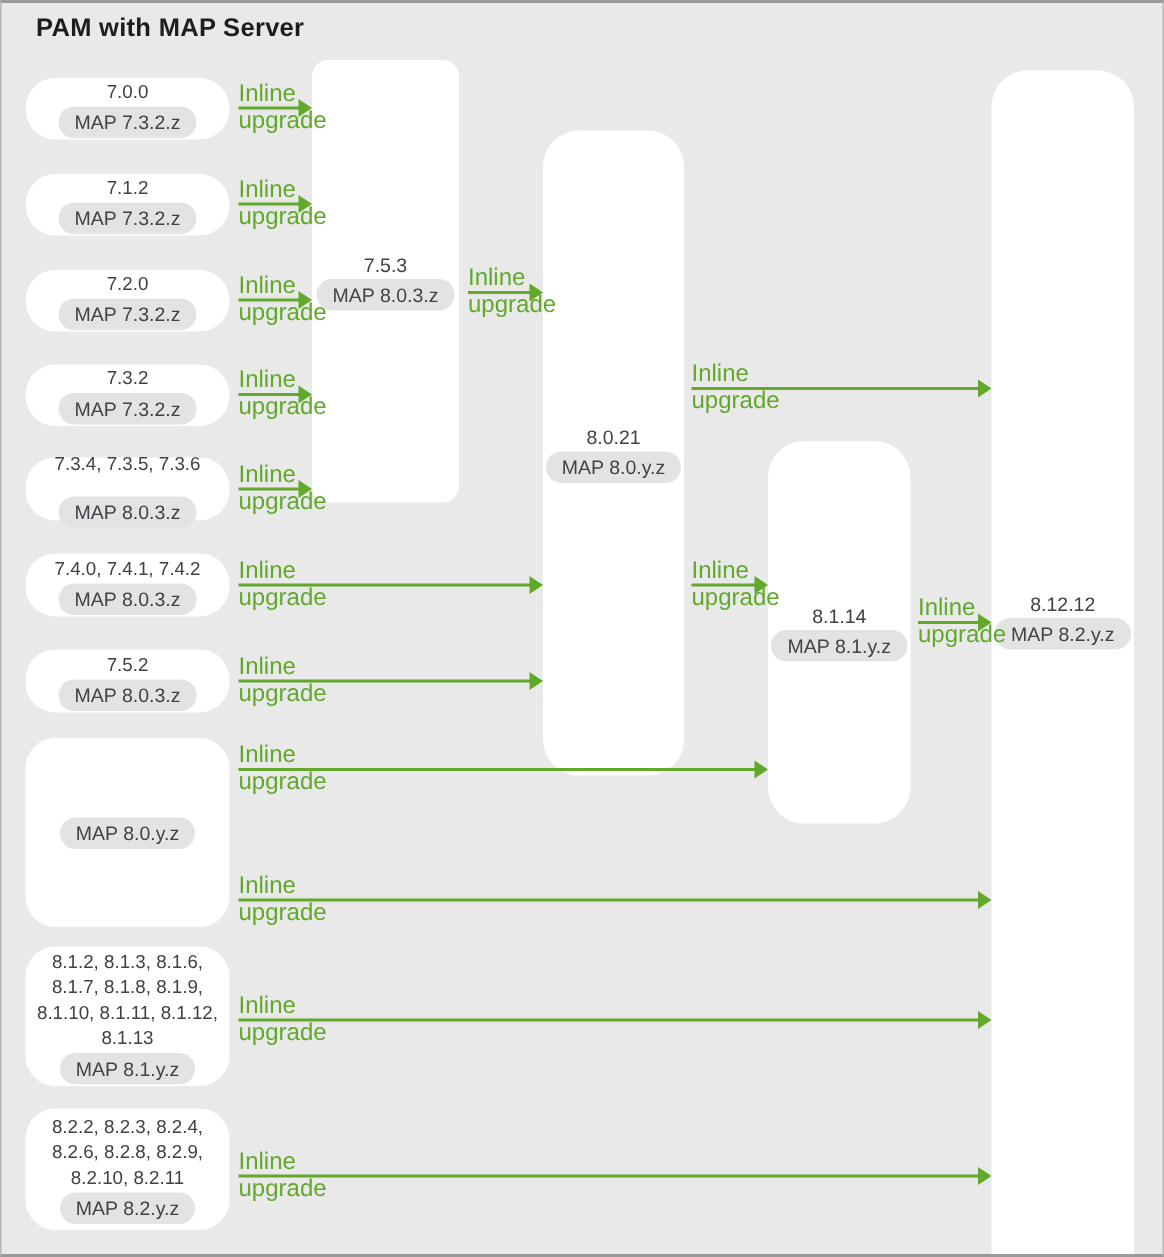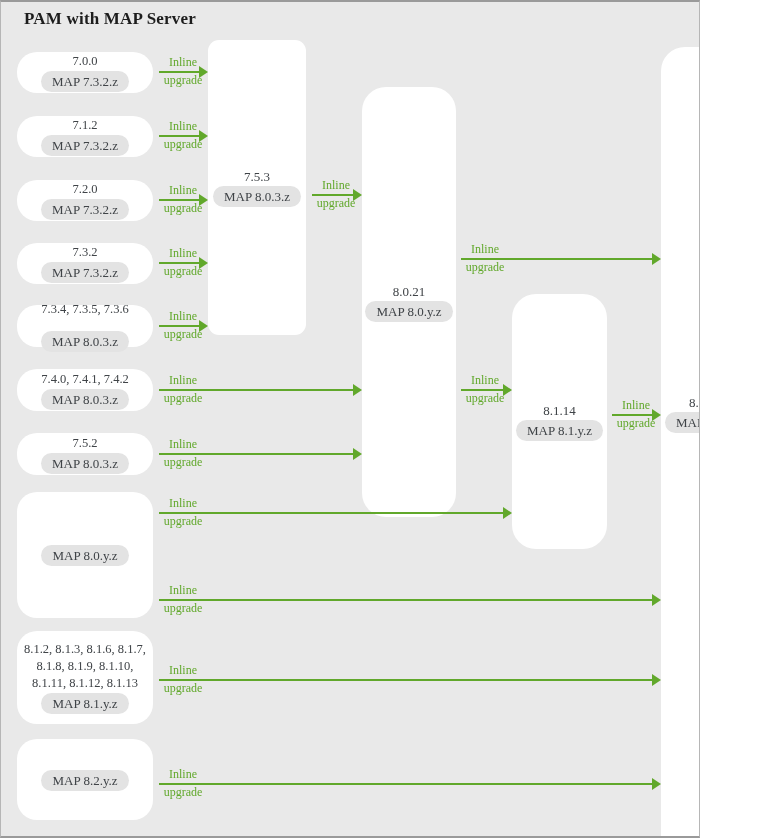--- a/index.html
+++ b/index.html
@@ -1,20 +1,20 @@
 <!DOCTYPE html>
 <html><head>
 <meta charset="utf-8">
 <style>
   html,body{margin:0;padding:0;background:#fff;}
   .canvas{
-    position:relative;width:700px;height:838px;box-sizing:border-box;
+    position:relative;width:776px;height:838px;box-sizing:border-box;
     background:#e9e9e9;
     border:1px solid #b6b6b6;border-top:2px solid #9a9a9a;border-bottom:2px solid #9a9a9a;
-    font-family:Liberation Serif, serif;overflow:hidden;
+    font-family:Liberation Sans, sans-serif;overflow:hidden;
   }
   .title{
     position:absolute;left:23px;top:7px;font-size:17px;font-weight:bold;color:#1d1d1d;
     letter-spacing:.2px;
   }
   .box{
     position:absolute;background:#ffffff;border-radius:20px;
     display:flex;flex-direction:column;align-items:center;justify-content:center;
     color:#3f4347;text-align:center;
   }
@@ -28,22 +28,22 @@
   .milestone .versions{font-size:13px;}
   .milestone.offset{justify-content:flex-start;padding-top:347px;}
   
   .arrow{position:absolute;height:30px;}
   .shaft{position:absolute;left:0;right:8px;top:14px;height:2px;background:#61a82b;}
   .head{
     position:absolute;right:0;top:9px;width:0;height:0;
     border-left:9px solid #61a82b;border-top:6px solid transparent;border-bottom:6px solid transparent;
   }
   .albl{
-    position:absolute;left:0;width:48px;text-align:center;
-    color:#61a82b;font-size:12px;line-height:13px;white-space:nowrap;
+    position:absolute;left:0;width:48px;text-align:left;
+    color:#61a82b;font-size:16px;line-height:13px;white-space:nowrap;
   }
   .l1{top:-1px;}
   .l2{top:17px;}
   
   .s1{top:50px;height:41px;}  .s2{top:114px;height:41px;justify-content:center;} .s3{top:178px;height:41px;}
   .s4{top:241px;height:41px;} .s5{top:303px;height:42px;gap:12px;} .s6{top:367px;height:42px;}
   .s7{top:431px;height:42px;} .s8{top:490px;height:126px;}.s9{top:629px;height:93px;}
   .s10{top:737px;height:81px;}
   
   .m1{left:207px;top:38px;width:98px;height:295px;border-radius:11px;}
@@ -86,20 +86,21 @@
     <div class="pill">MAP 8.0.3.z</div>
   </div>
   <div class="box src s8">
     <div class="pill">MAP 8.0.y.z</div>
   </div>
   <div class="box src s9">
     <div class="versions">8.1.2, 8.1.3, 8.1.6, 8.1.7, 8.1.8, 8.1.9, 8.1.10, 8.1.11, 8.1.12, 8.1.13</div>
     <div class="pill">MAP 8.1.y.z</div>
   </div>
   <div class="box src s10">
+    <div class="versions">8.2.2, 8.2.3, 8.2.4, 8.2.6, 8.2.8, 8.2.9, 8.2.10, 8.2.11</div>
     <div class="pill">MAP 8.2.y.z</div>
   </div>
 
   <div class="box milestone m1">
     <div class="versions">7.5.3</div>
     <div class="pill">MAP 8.0.3.z</div>
   </div>
   <div class="box milestone m2">
     <div class="versions">8.0.21</div>
     <div class="pill">MAP 8.0.y.z</div>

